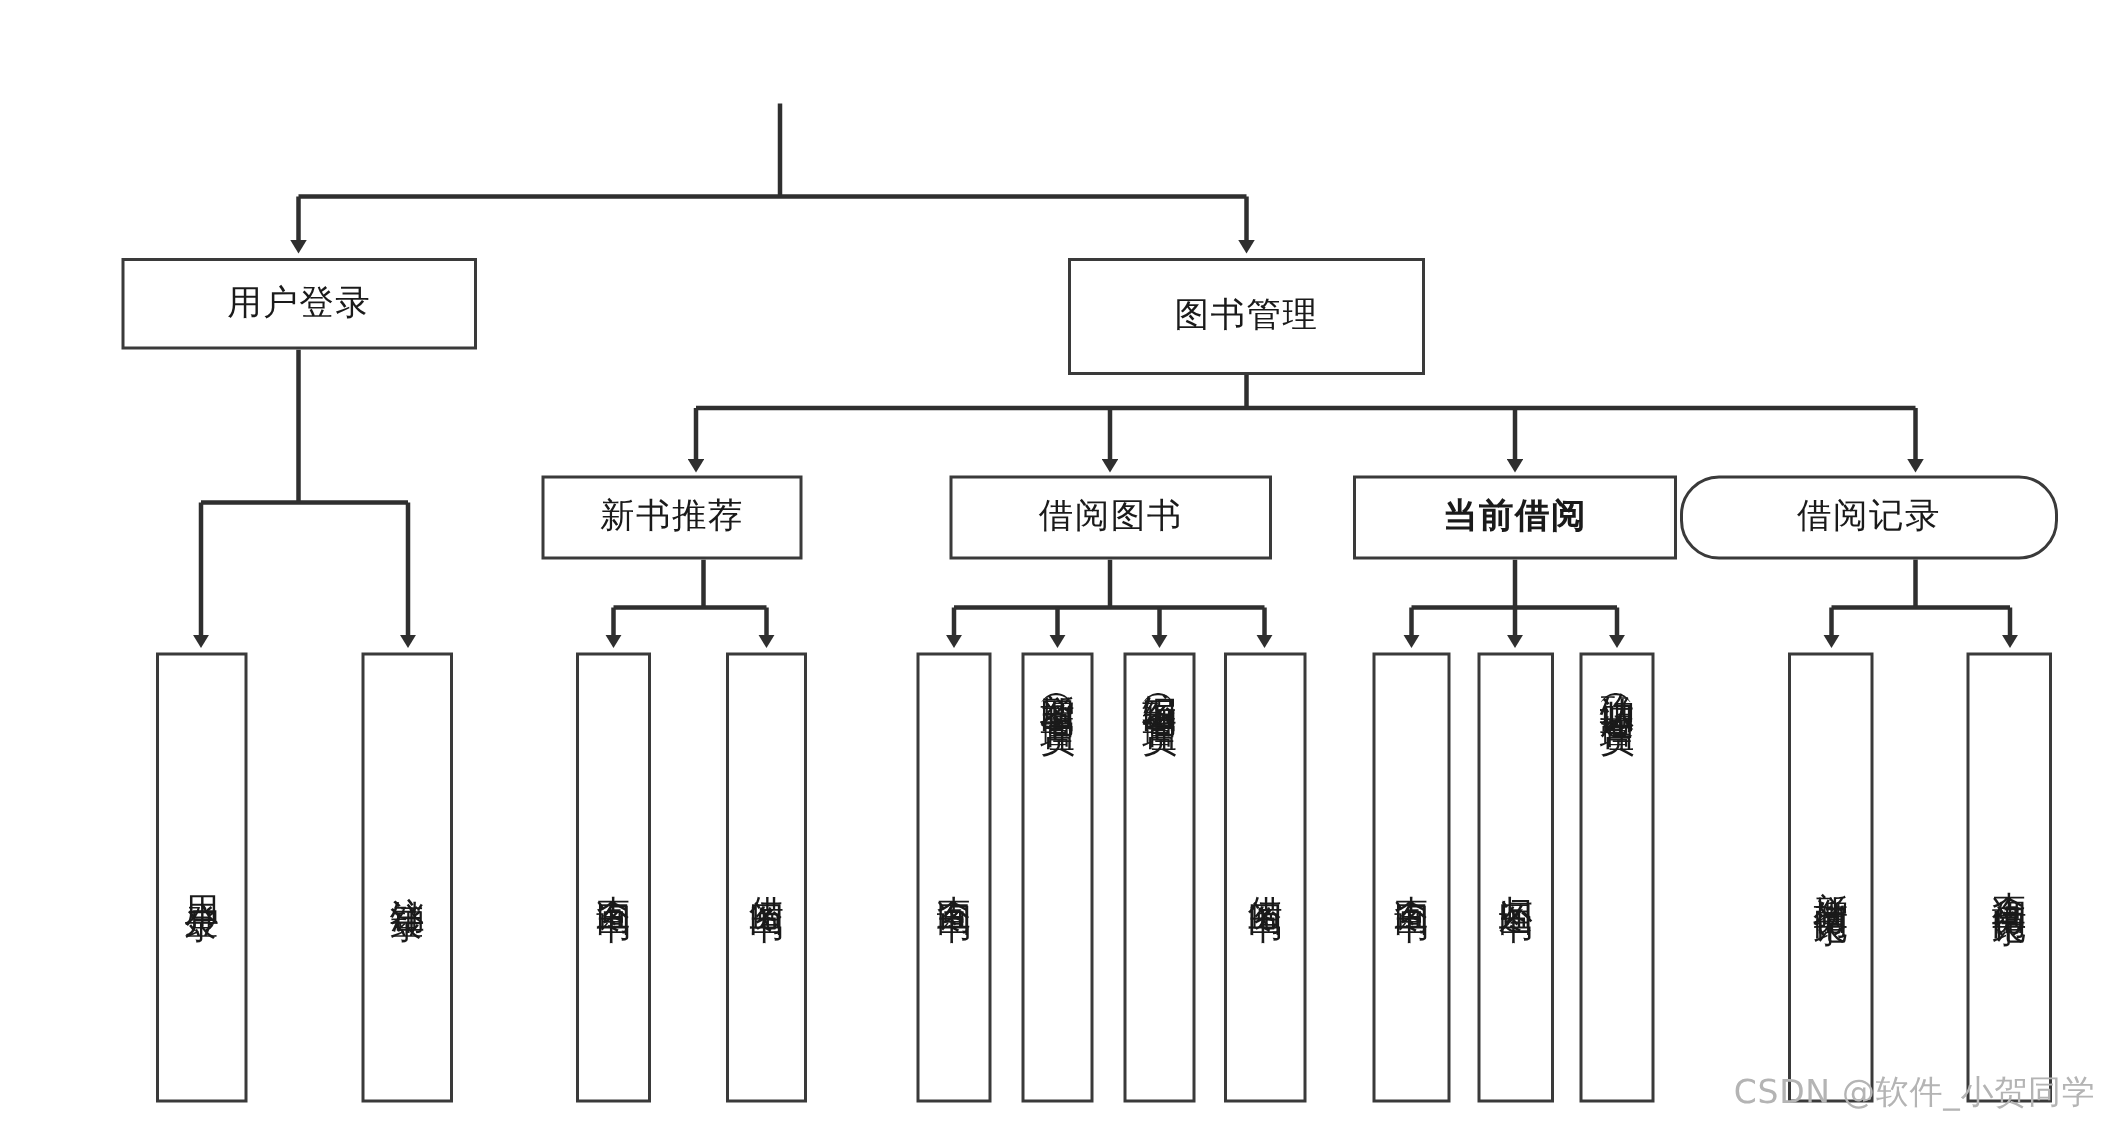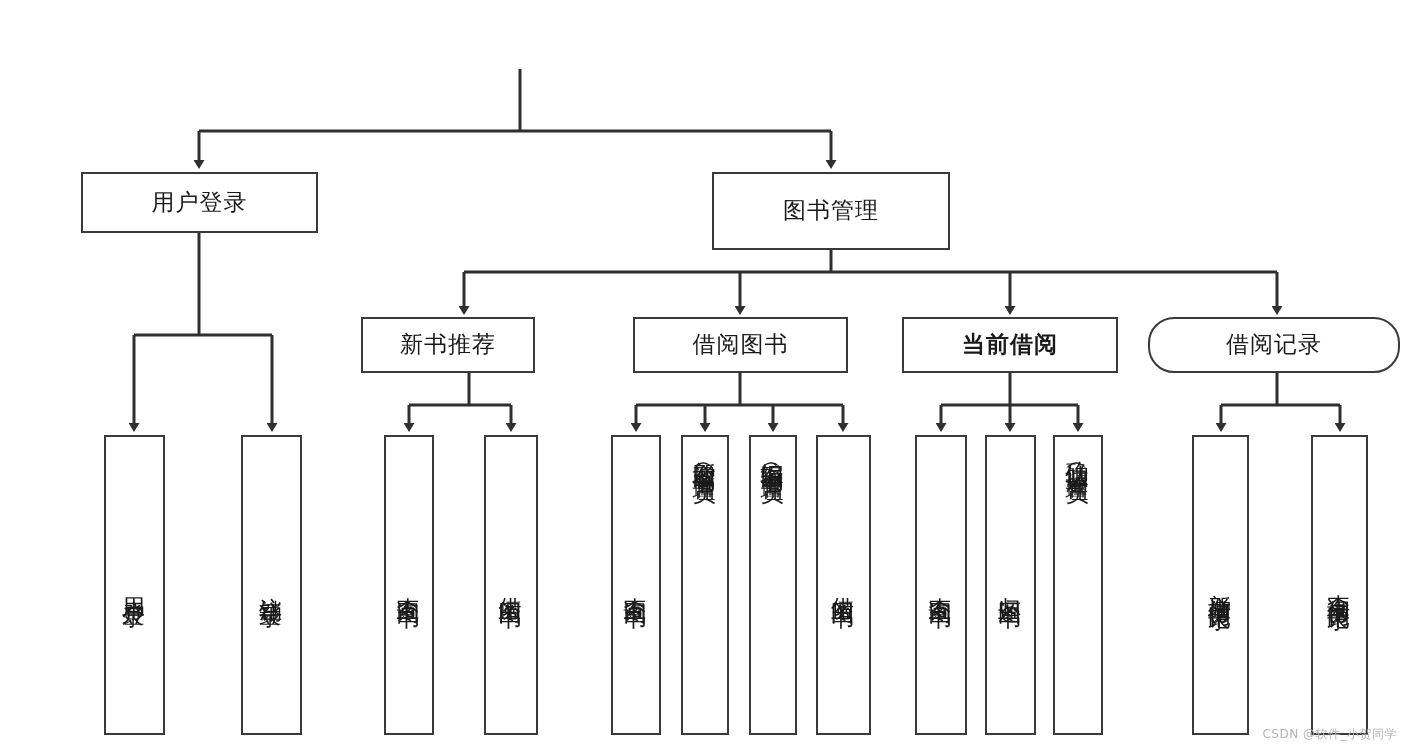--- a/index.html
+++ b/index.html
@@ -53,21 +53,21 @@
     justify-content: flex-start;
   }
   .node-label {
     white-space: pre-line;
     text-align: center;
   }
   .watermark {
     position: absolute;
     right: 8px;
     bottom: 4px;
-    font-size: 12px;
+    font-size: 22px;
     color: #b4b4b4;
     letter-spacing: 0.5px;
     white-space: nowrap;
   }
 </style>
 </head>
 <body>
 
 <div id="canvas">
 
@@ -131,21 +131,21 @@
 
   <div class="node horiz" style="left:361px; top:317px; width:174px; height:56px;">
     <span class="node-label">新书推荐</span>
   </div>
   <div class="node horiz" style="left:633px; top:317px; width:215px; height:56px;">
     <span class="node-label">借阅图书</span>
   </div>
   <div class="node horiz" style="left:902px; top:317px; width:216px; height:56px;font-weight:bold;">
     <span class="node-label">当前借阅</span>
   </div>
-  <div class="node horiz" style="left:1148px; top:317px; width:252px; height:56px;border-radius:26px;">
+  <div class="node horiz" style="left:1120px; top:317px; width:252px; height:56px;border-radius:26px;">
     <span class="node-label">借阅记录</span>
   </div>
 
   <div class="node vert" style="left:104px; top:435px; width:61px; height:300px;">
     <span class="node-label">用户登录</span>
   </div>
   <div class="node vert" style="left:241px; top:435px; width:61px; height:300px;">
     <span class="node-label">注销登录</span>
   </div>
 

